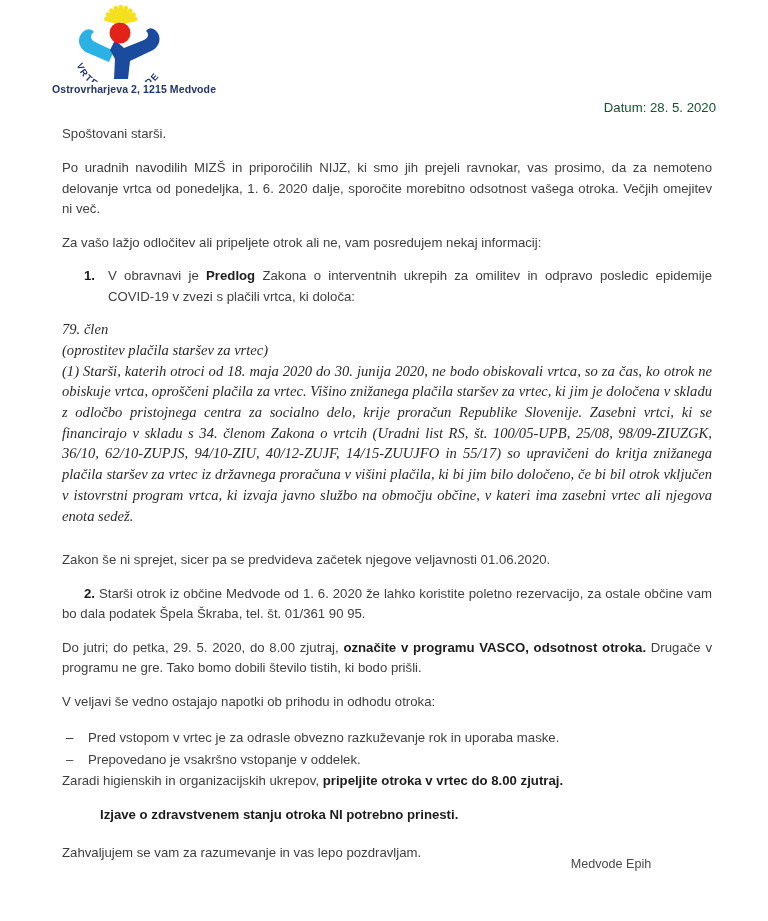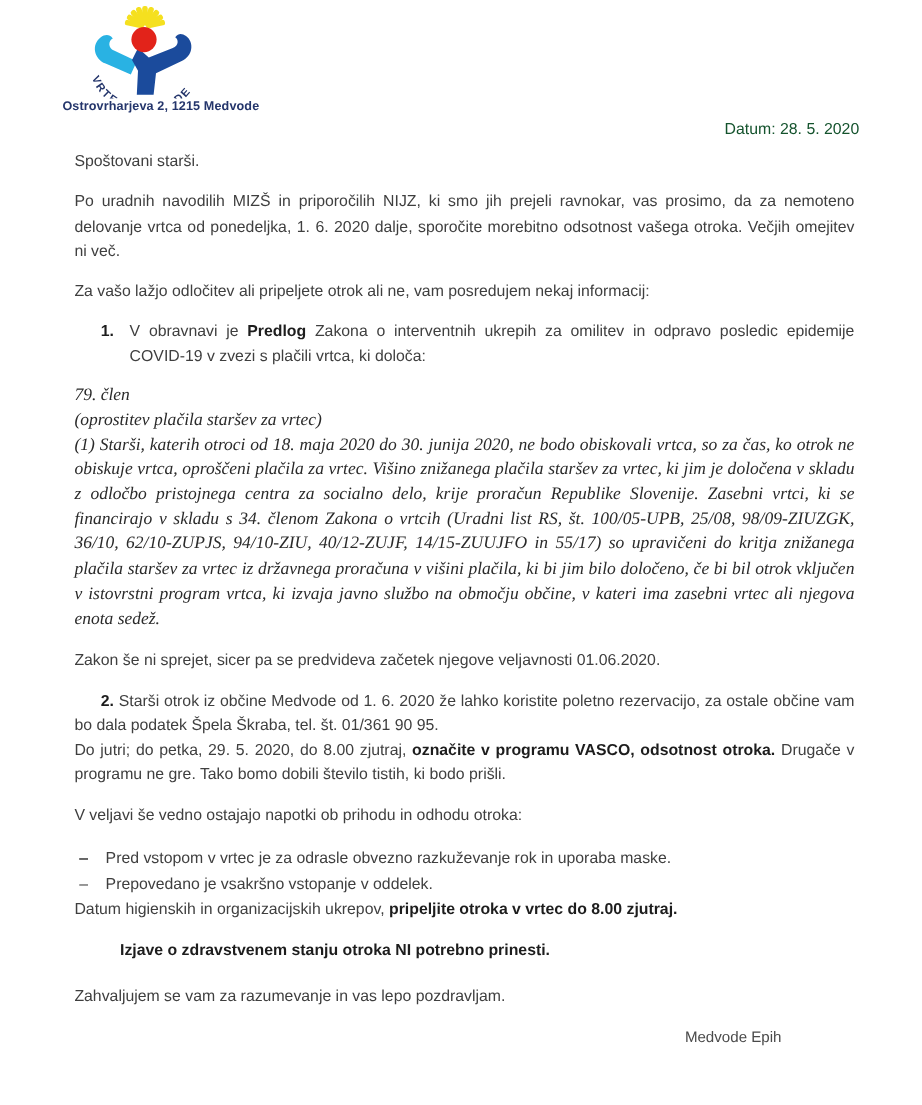--- a/index.html
+++ b/index.html
@@ -101,36 +101,37 @@
     top: 0;
     font-weight: 700;
     color: #1d1d1d;
   }
   .num-item-2 {
     font-size: 13.2px;
     line-height: 1.55;
     text-align: justify;
     color: #3f3f3f;
     text-indent: 22px;
+    margin-bottom: 13px;
   }
   .num-item-2 .num {
     font-weight: 700;
     color: #1d1d1d;
   }
 
   
   .legal {
     font-family: "Liberation Serif", serif;
     font-size: 14.6px;
     font-style: italic;
     line-height: 1.42;
     color: #2a2a2a;
     text-align: justify;
     margin-top: 4px;
-    margin-bottom: 14px;
+    margin-bottom: 24px;
   }
   .legal .hdr { display: block; }
 
   
   .dash-list {
     list-style: none;
     margin: 0 0 0 0;
     padding: 0;
   }
   .dash-list li {
@@ -228,21 +229,21 @@
     <p class="para"><span>Do jutri; do petka, 29. 5. 2020, do 8.00 zjutraj, </span><b>označite v programu VASCO, odsotnost otroka.</b><span> Drugače v programu ne gre. Tako bomo dobili število tistih, ki bodo prišli.</span></p>
 
     <p class="para nogap">V veljavi še vedno ostajajo napotki ob prihodu in odhodu otroka:</p>
 
     <ul class="dash-list">
       <li><span class="dash">–</span></li>
       <li><span class="dash">–</span><span>Pred vstopom v vrtec je za odrasle obvezno razkuževanje rok in uporaba maske.</span></li>
       <li><span class="dash">–</span><span>Prepovedano je vsakršno vstopanje v oddelek.</span></li>
     </ul>
 
-    <p class="para" style="margin-top:1px;"><span>Datum higienskih in organizacijskih ukrepov, </span><b>pripeljite otroka v vrtec do 8.00 zjutraj.</b></p>
+    <p class="para" style="margin-top:1px;"><span>Zaradi higienskih in organizacijskih ukrepov, </span><b>pripeljite otroka v vrtec do 8.00 zjutraj.</b></p>
 
     <p class="para" style="margin-top:14px;margin-bottom:17px;padding-left:38px;"><b>Izjave o zdravstvenem stanju otroka NI potrebno prinesti.</b></p>
 
     <p class="para">Zahvaljujem se vam za razumevanje in vas lepo pozdravljam.</p>
   </div>
 
   <div class="signature">
     <span class="sig-name">Medvode Epih</span>
   </div>
 

